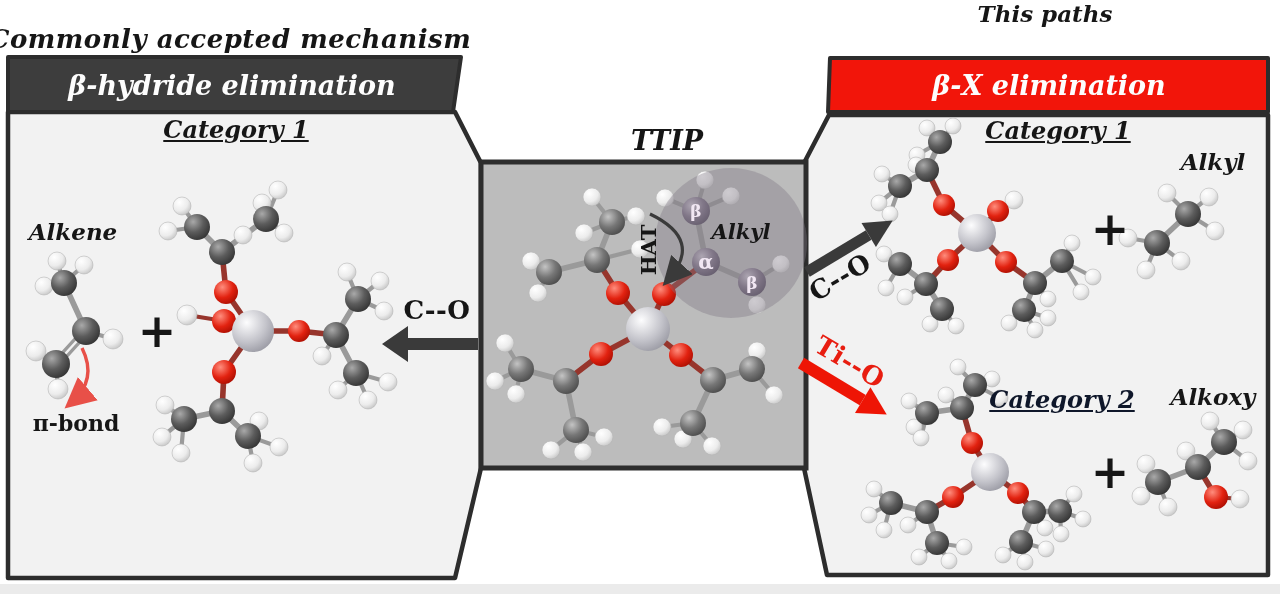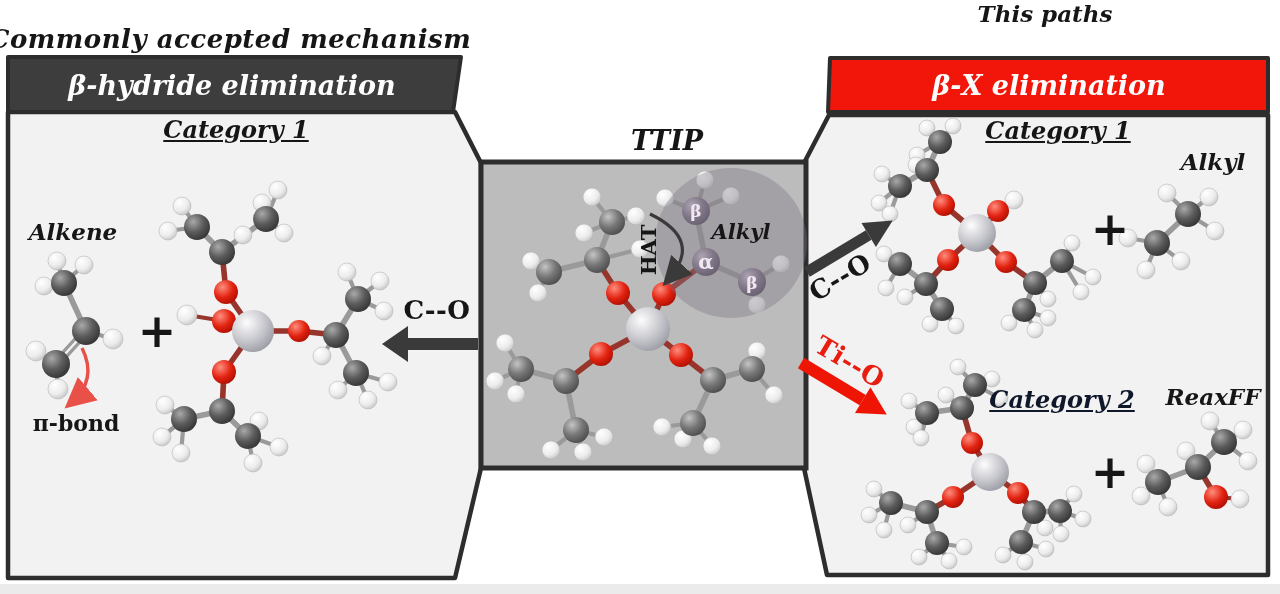--- a/index.html
+++ b/index.html
@@ -457,17 +457,17 @@
   <div class="lbl t17 greek" style="left:696px;top:211px">β</div>
   <div class="lbl t17 greek" style="left:752px;top:283px">β</div>
 
   <div class="lbl it t23" style="left:1045px;top:13px">This paths</div>
   <div class="lbl it t27 white" style="left:1049px;top:85px">β-X elimination</div>
   <div class="lbl it t24" style="left:1058px;top:131px">Category 1</div>
   <div class="lbl it t24" style="left: 1062px; top: 356px; color: #0f172a; margin-top: 44px;">Category 2</div>
   <div class="lbl t26 rotm31" style="left:840px;top:277px">C--O</div>
   <div class="lbl t26 rot31" style="left: 850px; top: 362px; color: rgb(232, 29, 16);">Ti--O</div>
   <div class="lbl it t23" style="left:1213px;top:161px">Alkyl</div>
-  <div class="lbl it t23" style="left:1213px;top:396px">ReaxFF</div>
+  <div class="lbl it t23" style="left:1213px;top:396px">Alkoxy</div>
   <div class="lbl t46" style="left:1110px;top:229px">+</div>
   <div class="lbl t46" style="left:1110px;top:472px">+</div>
 
 </div>
 
 </body></html>

